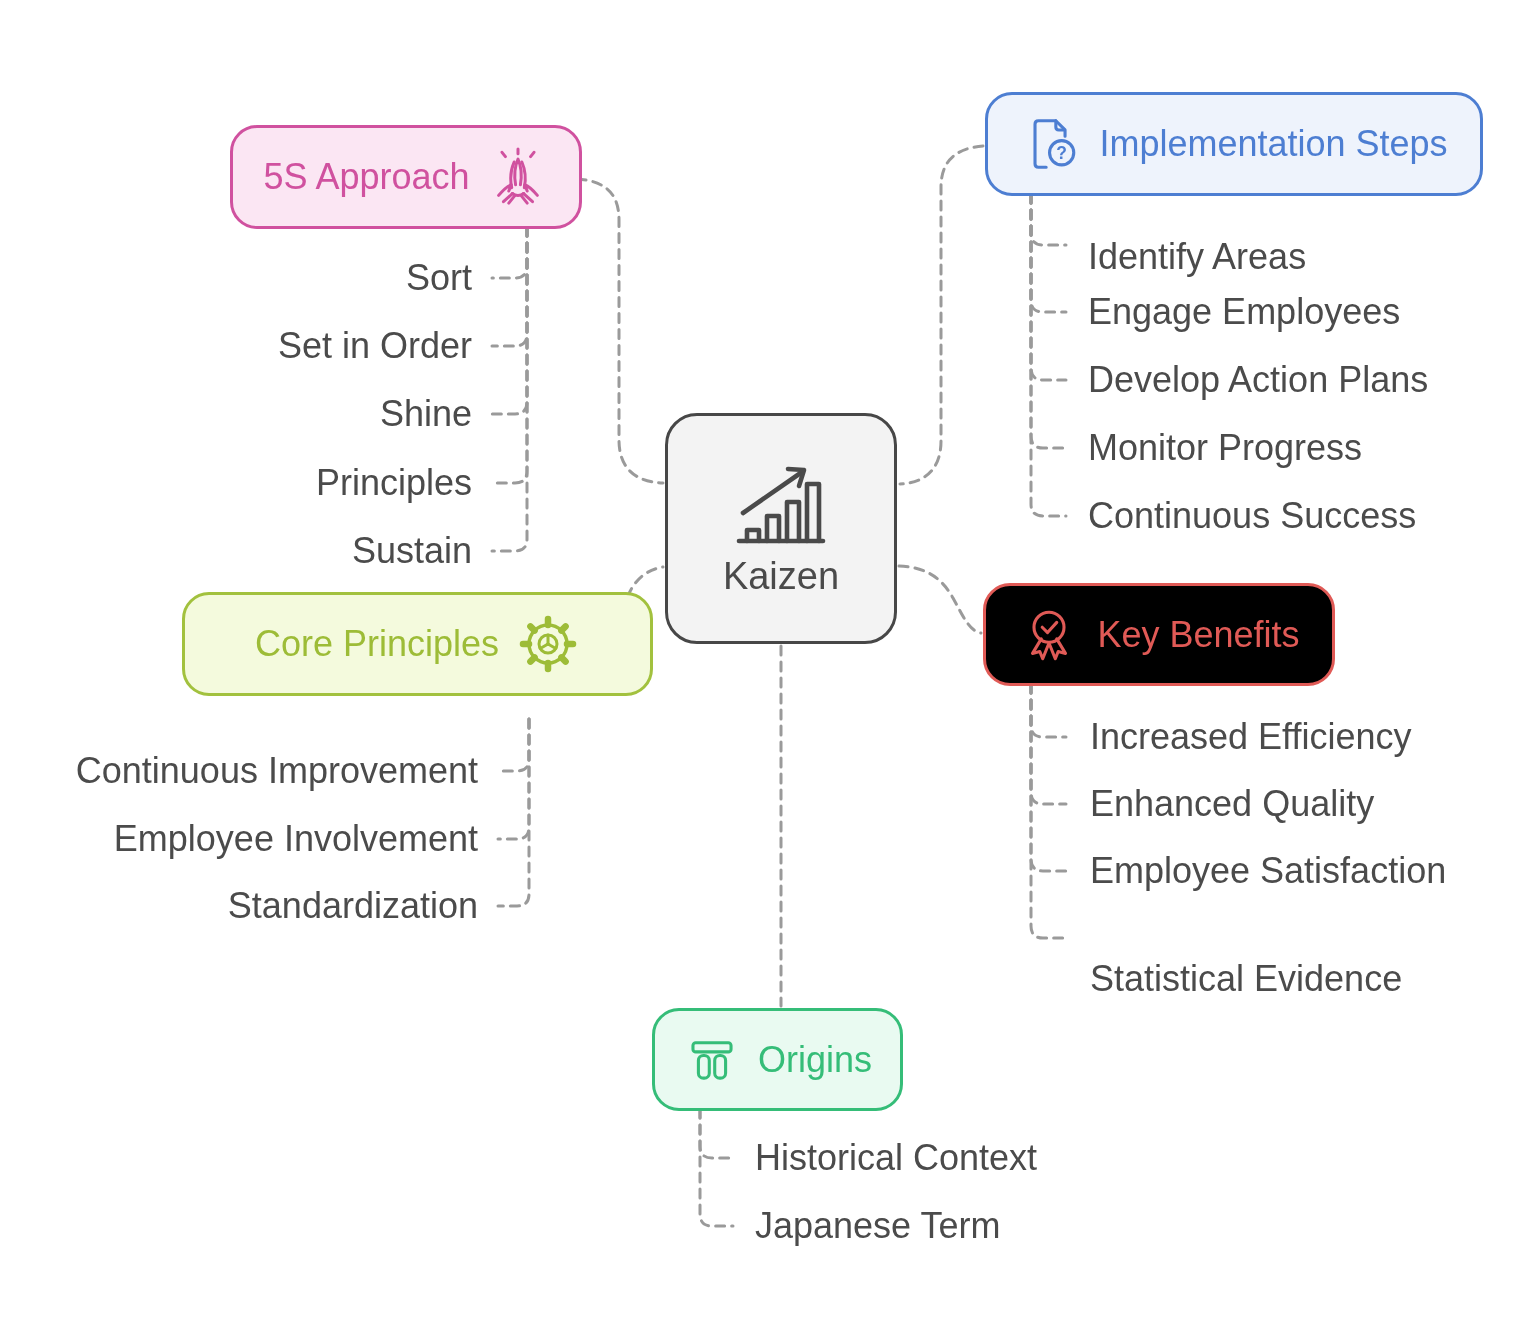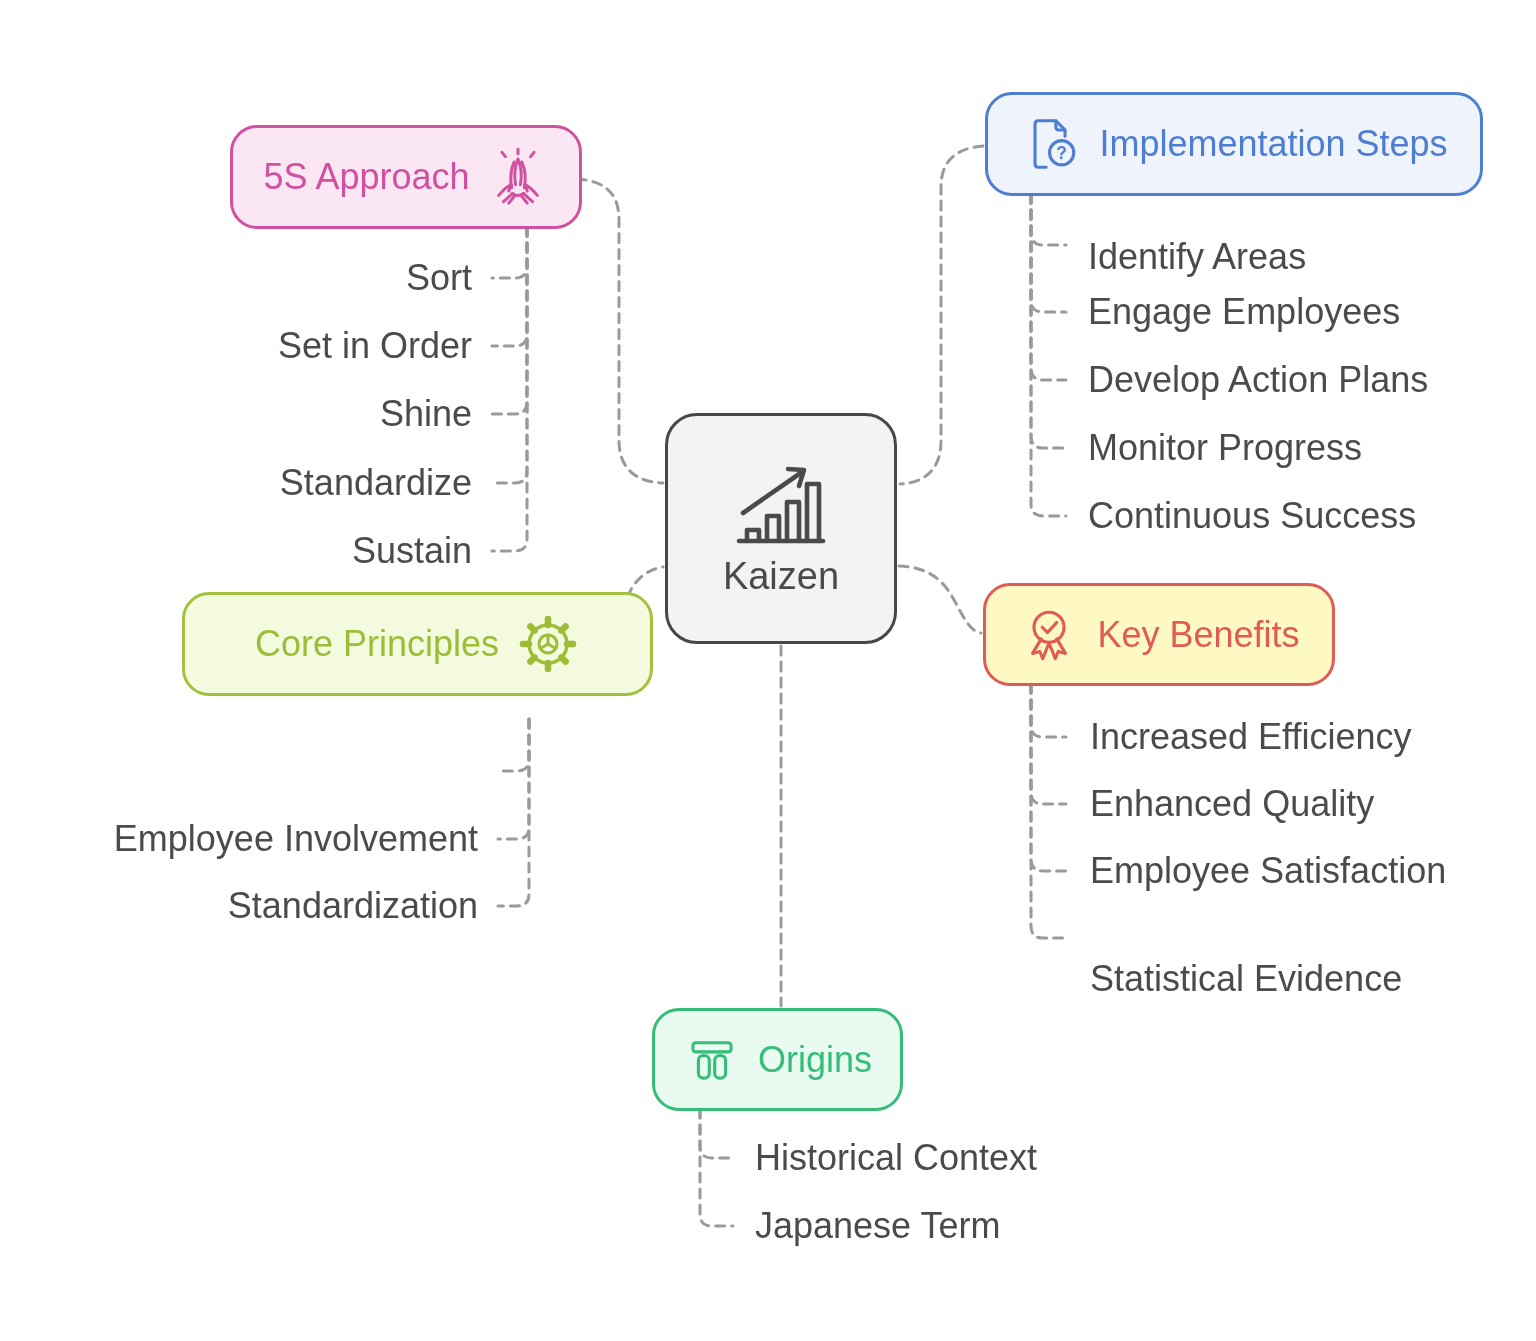--- a/index.html
+++ b/index.html
@@ -7,21 +7,21 @@
        font-family:"Liberation Sans", sans-serif;}
   .canvas{position:absolute;inset:0;}
   svg.wires{position:absolute;left:0;top:0;}
   .wire{fill:none;stroke:#9a9a9a;stroke-width:3;stroke-dasharray:9 7;stroke-linecap:round;}
   .node{position:absolute;display:flex;align-items:center;justify-content:center;
         box-sizing:border-box;white-space:nowrap;}
   .branch{border:3px solid;border-radius:27px;font-size:36px;font-weight:500;gap:17px;}
   .pink {background:#fbe6f3;border-color:#d0519f;color:#d0519f;}
   .blue {background:#eef3fc;border-color:#4d7ed2;color:#4d7ed2;}
   .lime {background:#f4fadd;border-color:#a2c13e;color:#9dbc37;}
-  .red  {background:#fef9c3;border-color:#e05a56;color:#e05a56;}
+  .red  {background:#000000;border-color:#e05a56;color:#e05a56;}
   .green{background:#e9faf1;border-color:#35bd78;color:#35bd78;}
   .center-node{border:3.5px solid #474747;background:#f3f3f3;border-radius:32px;
                flex-direction:column;gap:4px;color:#4a4a4a;}
   .center-label{font-size:38px;color:#4a4a4a;}
   .item{position:absolute;height:44px;line-height:44px;font-size:36px;color:#4b4b4b;
         white-space:nowrap;}
   .item.r{text-align:right;}
   .bicon{flex:0 0 auto;display:block;}
 </style>
 </head>
@@ -139,29 +139,30 @@
       <rect x="11" y="13" width="42" height="10" rx="3"></rect>
       <rect x="17" y="27" width="12" height="25" rx="5.5"></rect>
       <rect x="35" y="27" width="12" height="25" rx="5.5"></rect>
     </svg>
     <span>Origins</span>
   </div>
 
   <div class="item r" style="top:256px;right:1064px;">Sort</div>
   <div class="item r" style="top:324px;right:1064px;text-align:right;">Set in Order</div>
   <div class="item r" style="top:392px;right:1064px;">Shine</div>
-  <div class="item r" style="top:461px;right:1064px;">Standardize</div>
+  <div class="item r" style="top:461px;right:1064px;">Principles</div>
   <div class="item r" style="top:529px;right:1064px;">Sustain</div>
 
   <div class="item" style="top:223px;left:1088px;margin-top:12px;">Identify Areas</div>
   <div class="item" style="top:290px;left:1088px;">Engage Employees</div>
   <div class="item" style="top:358px;left:1088px;">Develop Action Plans</div>
   <div class="item" style="top:426px;left:1088px;">Monitor Progress</div>
   <div class="item" style="top:494px;left:1088px;">Continuous Success</div>
 
+  <div class="item r" style="top:749px;right:1058px;">Continuous Improvement</div>
   <div class="item r" style="top:817px;right:1058px;">Employee Involvement</div>
   <div class="item r" style="top:884px;right:1058px;">Standardization</div>
 
   <div class="item" style="top:715px;left:1090px;">Increased Efficiency</div>
   <div class="item" style="top:782px;left:1090px;">Enhanced Quality</div>
   <div class="item" style="top:849px;left:1090px;">Employee Satisfaction</div>
   <div class="item" style="top:916px;left:1090px;margin-top:41px;">Statistical Evidence</div>
 
   <div class="item" style="top:1136px;left:755px;">Historical Context</div>
   <div class="item" style="top:1204px;left:755px;">Japanese Term</div>

